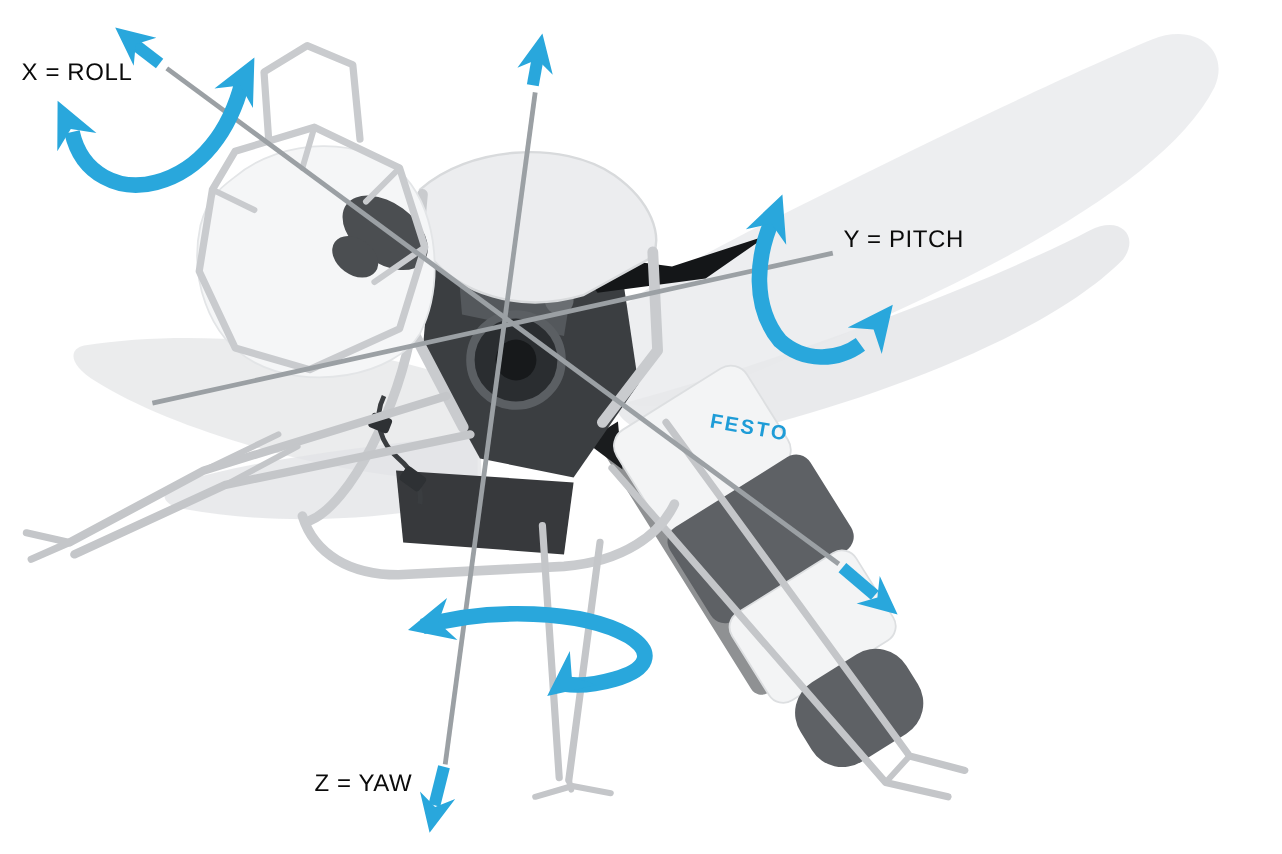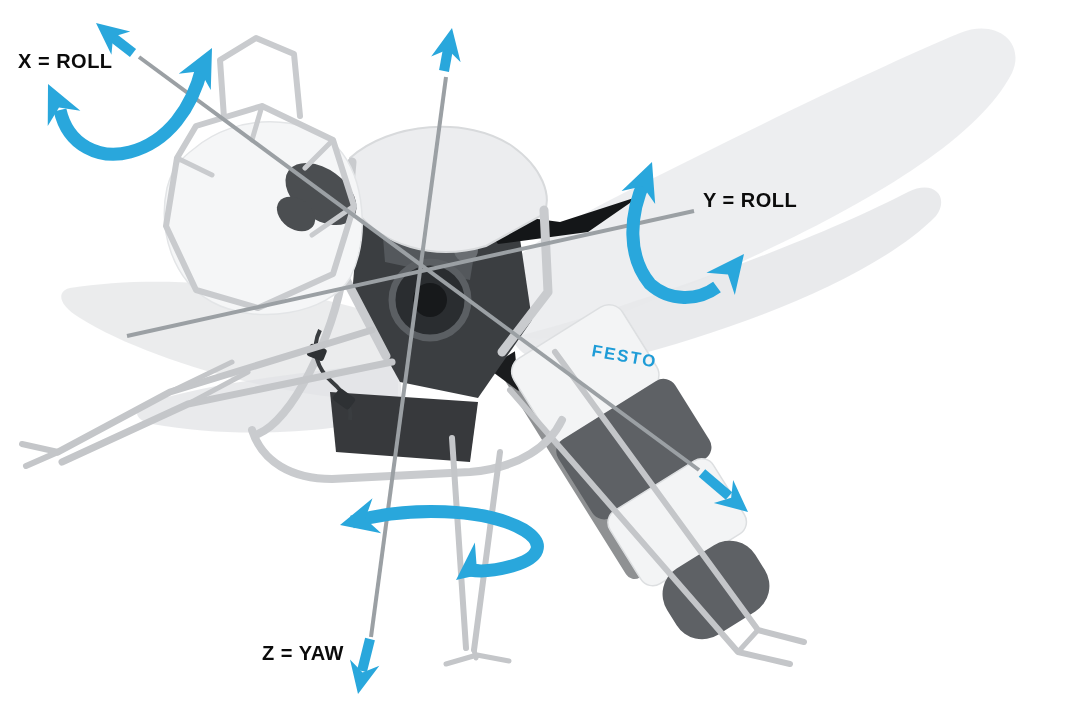--- a/index.html
+++ b/index.html
@@ -2,21 +2,21 @@
 <html style="--arrow-blue: #29A7DC; --logo-blue: #1E9CD7; --label-text: #0B0B0B; --axis-gray: #9BA0A4; --background: #FFFFFF; --dark-segment: #5E6165; --light-body: #F3F4F5;"><head>
 <meta charset="utf-8">
 <style>
   html,body{margin:0;padding:0;background:#fff;}
   .canvas{
     position:relative;width:1068px;height:712px;background:var(--background,#fff);
     overflow:hidden;font-family:"Liberation Sans",sans-serif;
   }
   .canvas svg{position:absolute;left:0;top:0;}
   .label{
-    position:absolute;font-weight:700;font-size:20px;letter-spacing:.5px;
+    position:absolute;font-weight:400;font-size:20px;letter-spacing:.5px;
     color:var(--label-text,#0b0b0b);white-space:nowrap;user-select:none;
   }
   .axis-line{stroke:var(--axis-gray,#9ba0a4);stroke-width:4;fill:none;}
   .blue-shaft{stroke:var(--arrow-blue,#29a7dc);fill:none;}
   .rot-arrow{stroke:var(--arrow-blue,#29a7dc);stroke-width:13;fill:none;}
   .arrow-head{fill:var(--arrow-blue,#29a7dc);}
   .seg-dark{fill:var(--dark-segment,#5e6165);}
   .seg-light{fill:var(--light-body,#f3f4f5);stroke:#dddfe1;stroke-width:1.5;}
   .frame{stroke:#c9cbce;fill:none;stroke-linejoin:round;stroke-linecap:round;}
   .leg{stroke:#c4c6c9;fill:none;stroke-linecap:round;stroke-linejoin:round;}
@@ -138,16 +138,16 @@
     </g>
 
     <g>
       <path class="rot-arrow" d="M 352,522 C 408,506 486,508 524,530 C 546,544 540,558 512,566 C 498,570 482,572 470,570"></path>
       <polygon class="arrow-head" points="0,0 -38,-18 -26,0 -38,18" transform="translate(340,525) rotate(166)"></polygon>
       <polygon class="arrow-head" points="0,0 -38,-18 -26,0 -38,18" transform="translate(456,580) rotate(142)"></polygon>
     </g>
   </svg>
 
   <div class="label" style="left:18px;top:50px;">X = ROLL</div>
-  <div class="label" style="left:703px;top:189px;">Y = ROLL</div>
+  <div class="label" style="left:703px;top:189px;">Y = PITCH</div>
   <div class="label" style="left:262px;top:642px;">Z = YAW</div>
 
 </div>
 
 </body></html>

